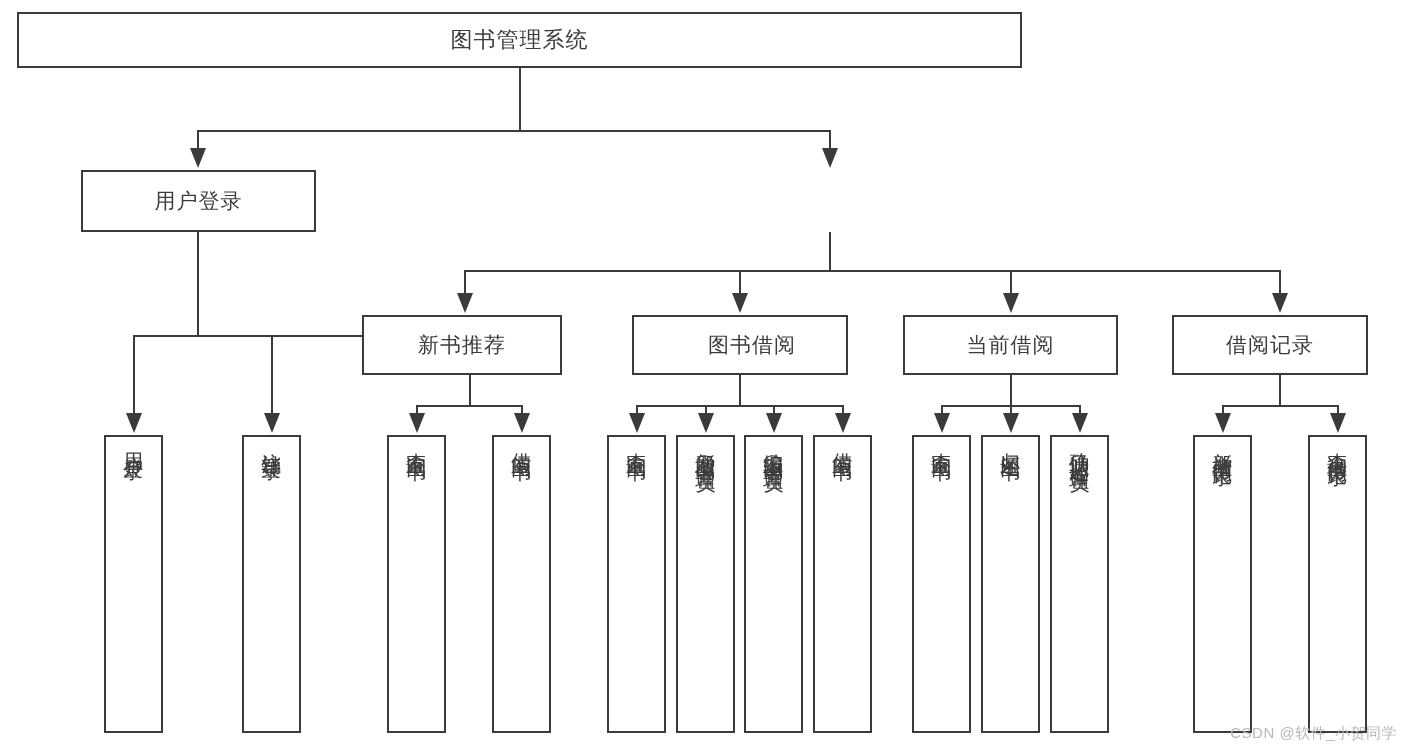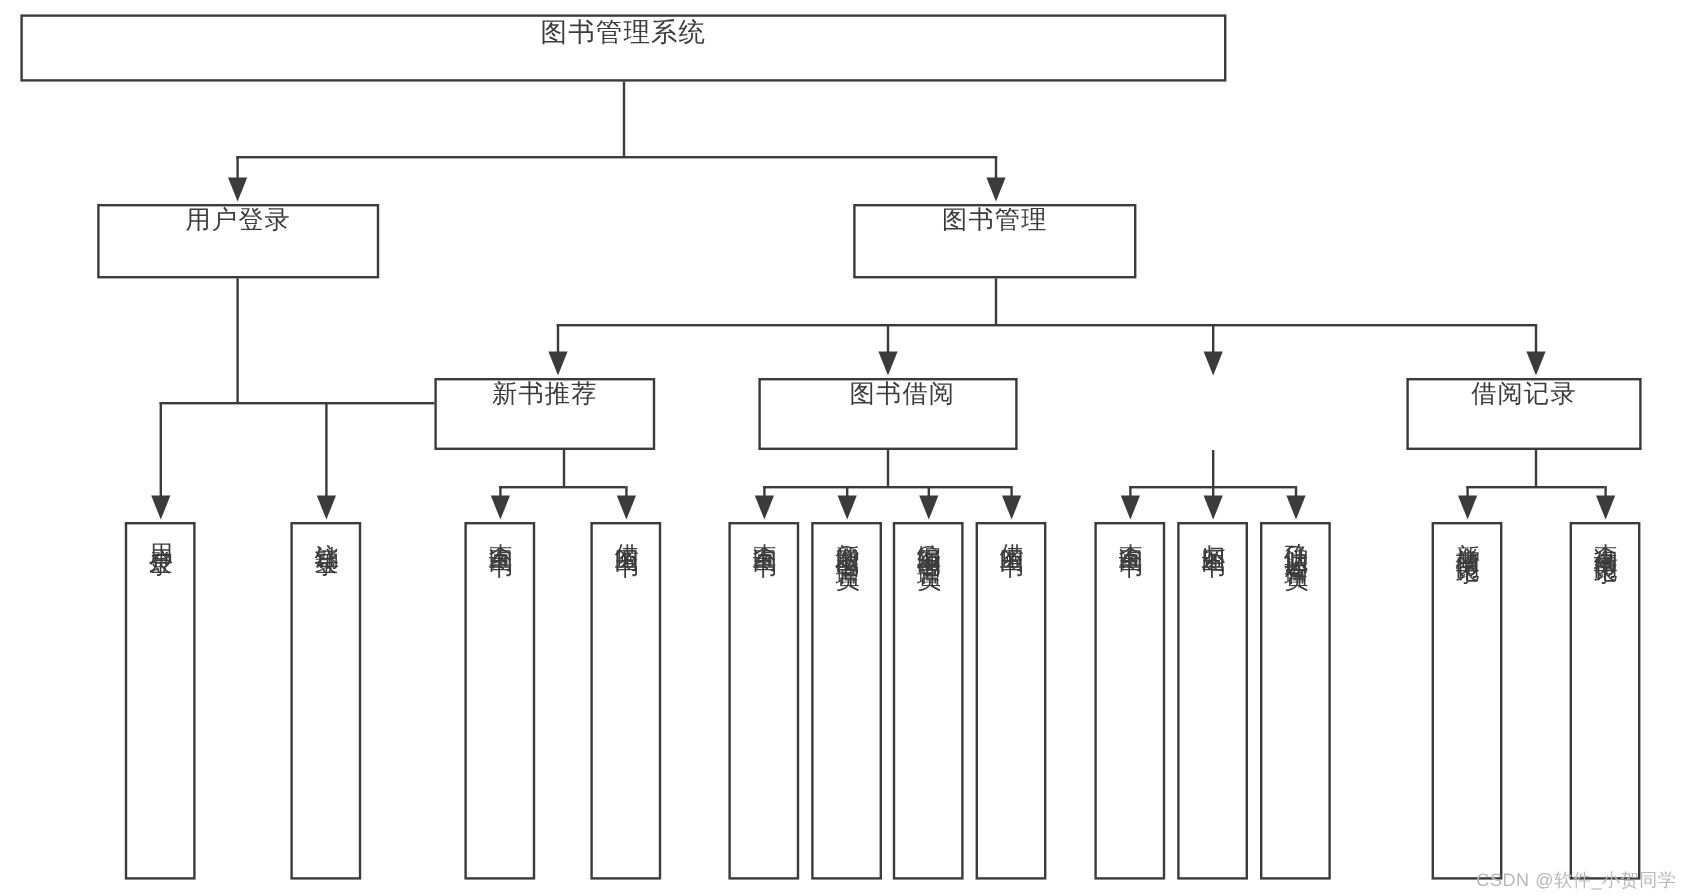--- a/index.html
+++ b/index.html
@@ -13,20 +13,21 @@
   }
   #canvas{position:relative;width:1405px;height:747px;}
 
   
   .node{
     position:absolute;
     box-sizing:border-box;
     background:#ffffff;
     border:2.5px solid #3b3b3b;
     display:flex;
+    align-items:center;
     justify-content:center;
     text-align:center;
   }
   .node .label{
     font-size:21px;
     line-height:1.15;
     letter-spacing:1px;
     color:#3c3c3c;
     white-space:nowrap;
   }
@@ -101,23 +102,20 @@
   <div class="vline" style="left:197px;top:130px;height:20px;"></div>
   <div class="arrow" style="left:190px;top:148px;"></div>
 
   <div class="vline" style="left:829px;top:130px;height:20px;"></div>
   <div class="arrow" style="left:822px;top:148px;"></div>
 
   <div class="node lvl2" style="left:81px;top:170px;width:235px;height:62px;">
     <span class="label">用户登录</span>
   </div>
 
-  <div class="node lvl2" style="left:711px;top:170px;width:236px;height:62px;">
-    <span class="label">图书管理</span>
-  </div>
 
   <div class="vline" style="left:197px;top:232px;height:103px;"></div>
   <div class="hline" style="left:133px;top:335px;width:270px;"></div>
   <div class="vline" style="left:133px;top:335px;height:80px;"></div>
   <div class="arrow" style="left:126px;top:413px;"></div>
   <div class="vline" style="left:271px;top:335px;height:80px;"></div>
   <div class="arrow" style="left:264px;top:413px;"></div>
 
   <div class="vline" style="left:829px;top:232px;height:38px;"></div>
   <div class="hline" style="left:464px;top:270px;width:816px;"></div>
@@ -127,25 +125,28 @@
 
   <div class="vline" style="left:739px;top:270px;height:25px;"></div>
   <div class="arrow" style="left:732px;top:293px;"></div>
 
   <div class="vline" style="left:1010px;top:270px;height:25px;"></div>
   <div class="arrow" style="left:1003px;top:293px;"></div>
 
   <div class="vline" style="left:1279px;top:270px;height:25px;"></div>
   <div class="arrow" style="left:1272px;top:293px;"></div>
 
-  <div class="node lvl3" style="left:362px;top:315px;width:184px;height:60px;">
+  <div class="node lvl3" style="left:362px;top:315px;width:200px;height:60px;">
     <span class="label">新书推荐</span>
   </div>
   <div class="node lvl3" style="left:632px;top:315px;width:216px;height:60px;padding-left:24px;">
     <span class="label">图书借阅</span>
+  </div>
+  <div class="node lvl3" style="left:903px;top:315px;width:215px;height:60px;">
+    <span class="label">当前借阅</span>
   </div>
   <div class="node lvl3" style="left:1172px;top:315px;width:196px;height:60px;">
     <span class="label">借阅记录</span>
   </div>
 
   <div class="vline" style="left:469px;top:375px;height:30px;"></div>
   <div class="hline" style="left:416px;top:405px;width:105px;"></div>
   <div class="vline" style="left:416px;top:405px;height:10px;"></div>
   <div class="arrow" style="left:409px;top:413px;"></div>
   <div class="vline" style="left:521px;top:405px;height:10px;"></div>

